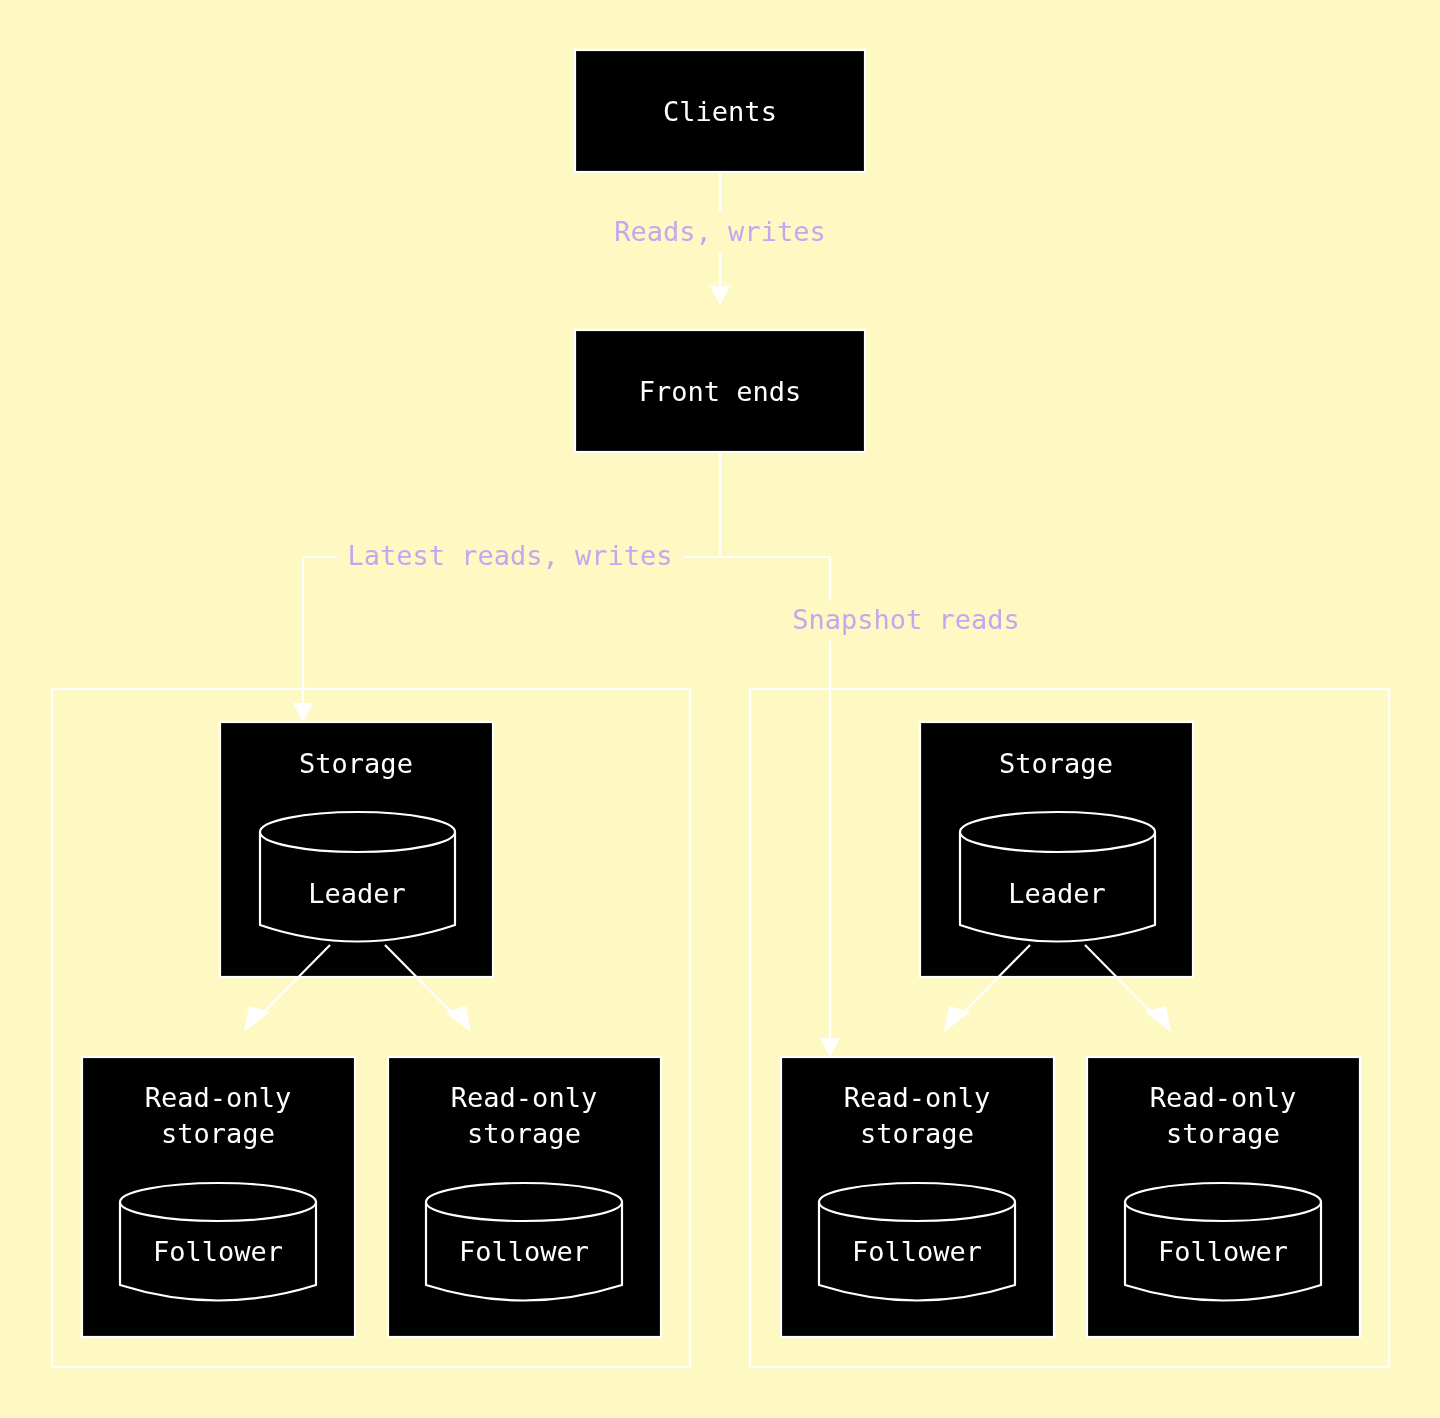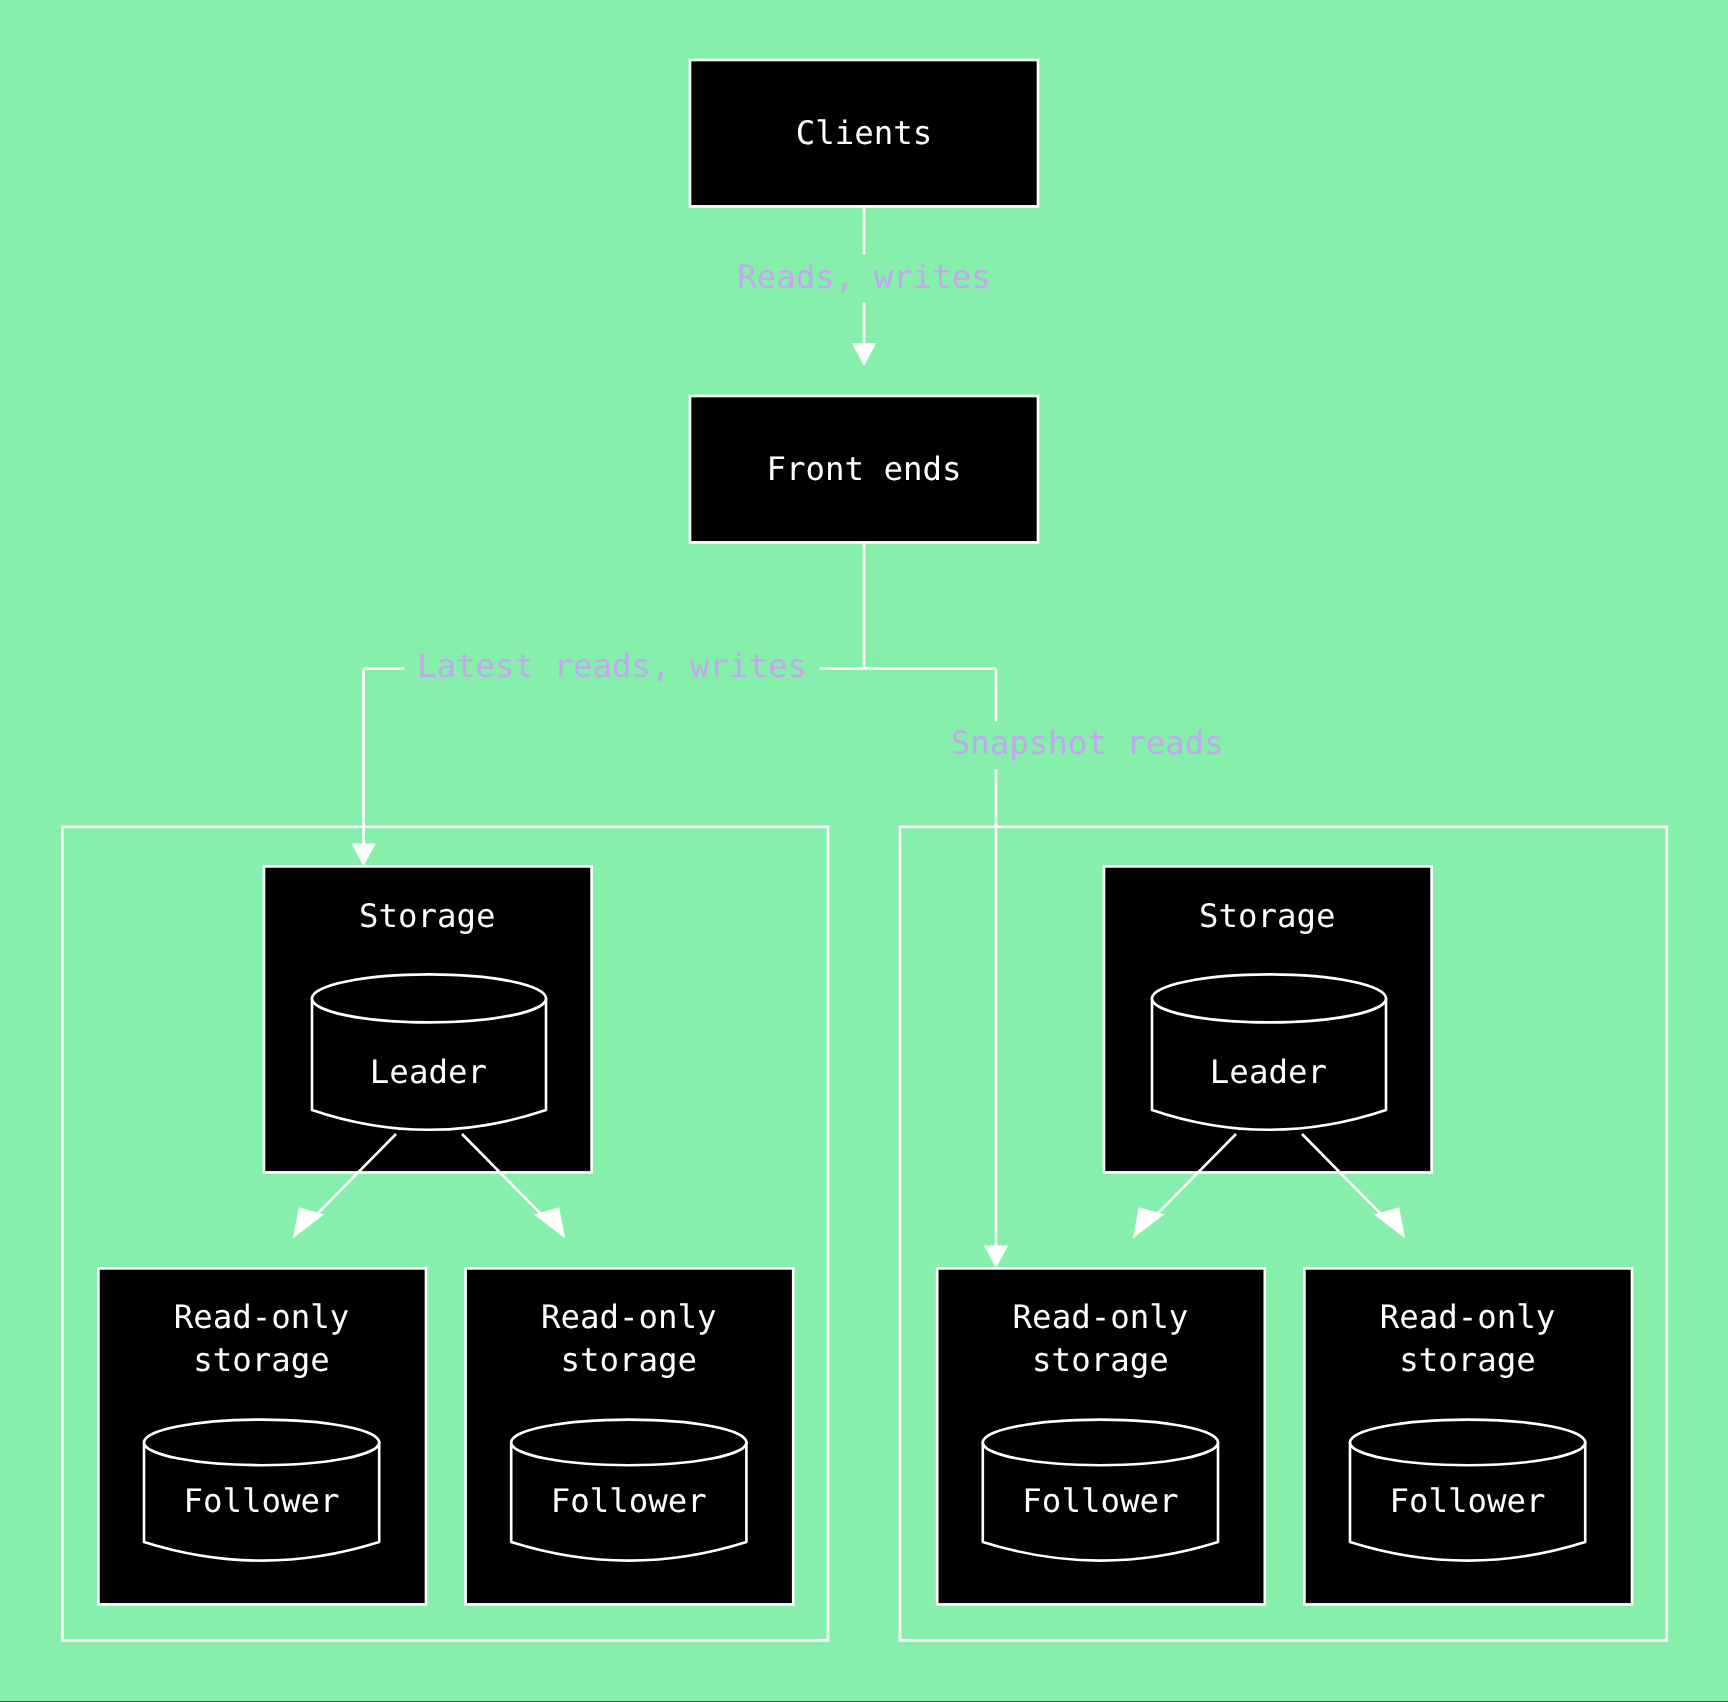--- a/index.html
+++ b/index.html
@@ -10,21 +10,21 @@
   body {
     width: 1440px;
     height: 1418px;
     overflow: hidden;
     font-family: "DejaVu Sans Mono", "Liberation Mono", monospace;
   }
   #diagram-root {
     position: relative;
     width: 1440px;
     height: 1418px;
-    background: #86efac;
+    background: #fef9c3;
   }
   svg#diagram-svg {
     position: absolute;
     top: 0;
     left: 0;
     width: 1440px;
     height: 1418px;
     display: block;
   }
   .node-box {

